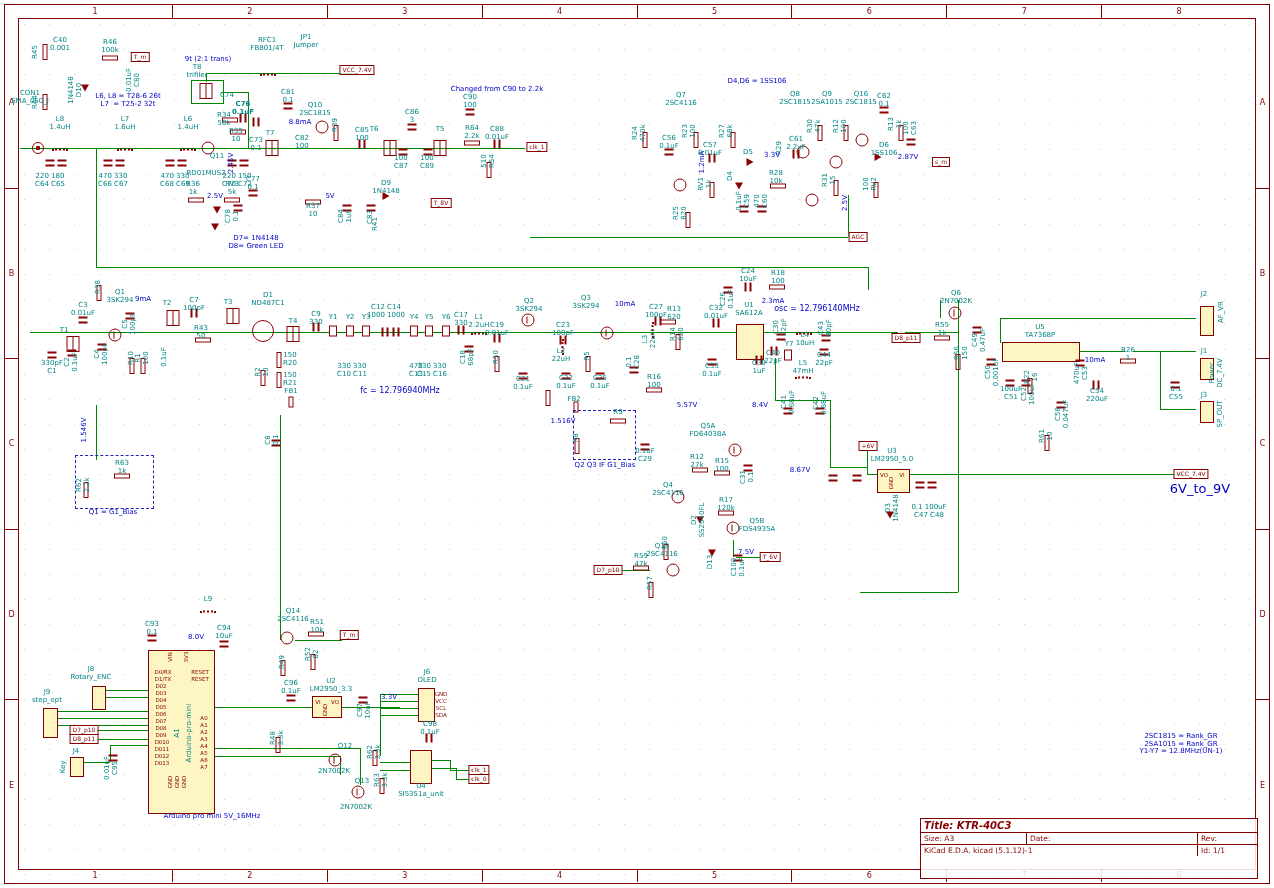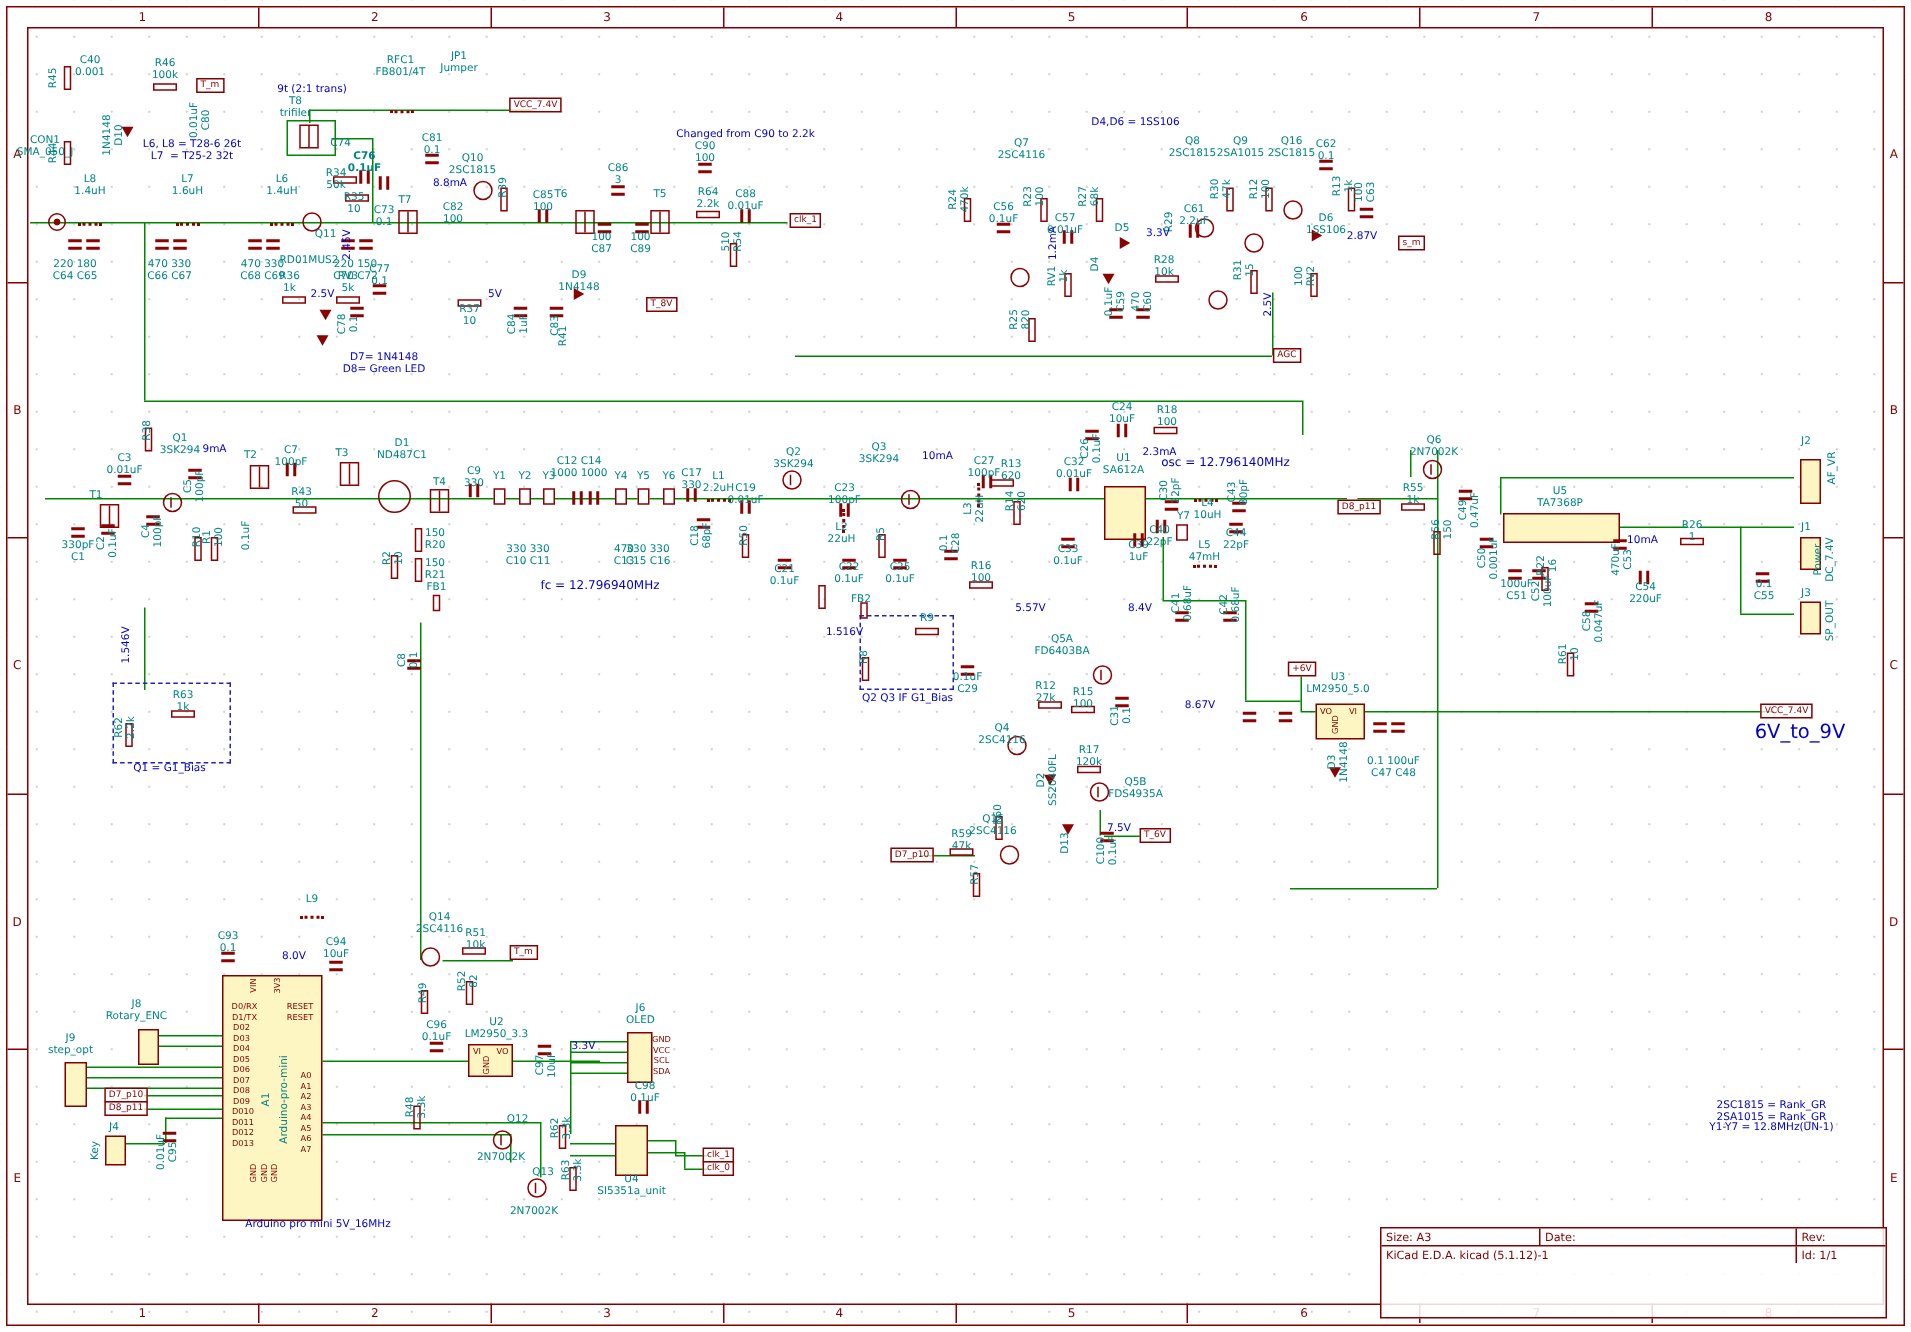--- a/index.html
+++ b/index.html
@@ -833,20 +833,21 @@
       <div class="flag" style="left: 770px; top: 557px;">T_6V</div>
       <div class="flag" style="left: 608px; top: 570px;">D7_p10</div>
       <div class="flag" style="left: 84px; top: 730px;">D7_p10</div>
       <div class="flag" style="left: 84px; top: 739px;">D8_p11</div>
       <div class="flag" style="left: 349px; top: 635px;">T_m</div>
       <div class="flag" style="left: 479px; top: 770px;">clk_1</div>
       <div class="flag" style="left: 479px; top: 779px;">clk_0</div>
     </div>
 
   <div id="title-block">
+    <div class="tb-row" id="tb-title">Title: KTR-40C3</div>
     <div class="tb-row tb-cols" style="padding:0;">
       <div style="width:105px;">Size: A3</div>
       <div class="tb-brd-l" style="flex:1;">Date:</div>
       <div class="tb-brd-l" style="width:60px;">Rev:</div>
     </div>
     <div class="tb-cols" style="padding:0;">
       <div style="flex:1;">KiCad E.D.A.  kicad (5.1.12)-1</div>
       <div class="tb-brd-l" style="width:60px;">Id: 1/1</div>
     </div>
   </div>

